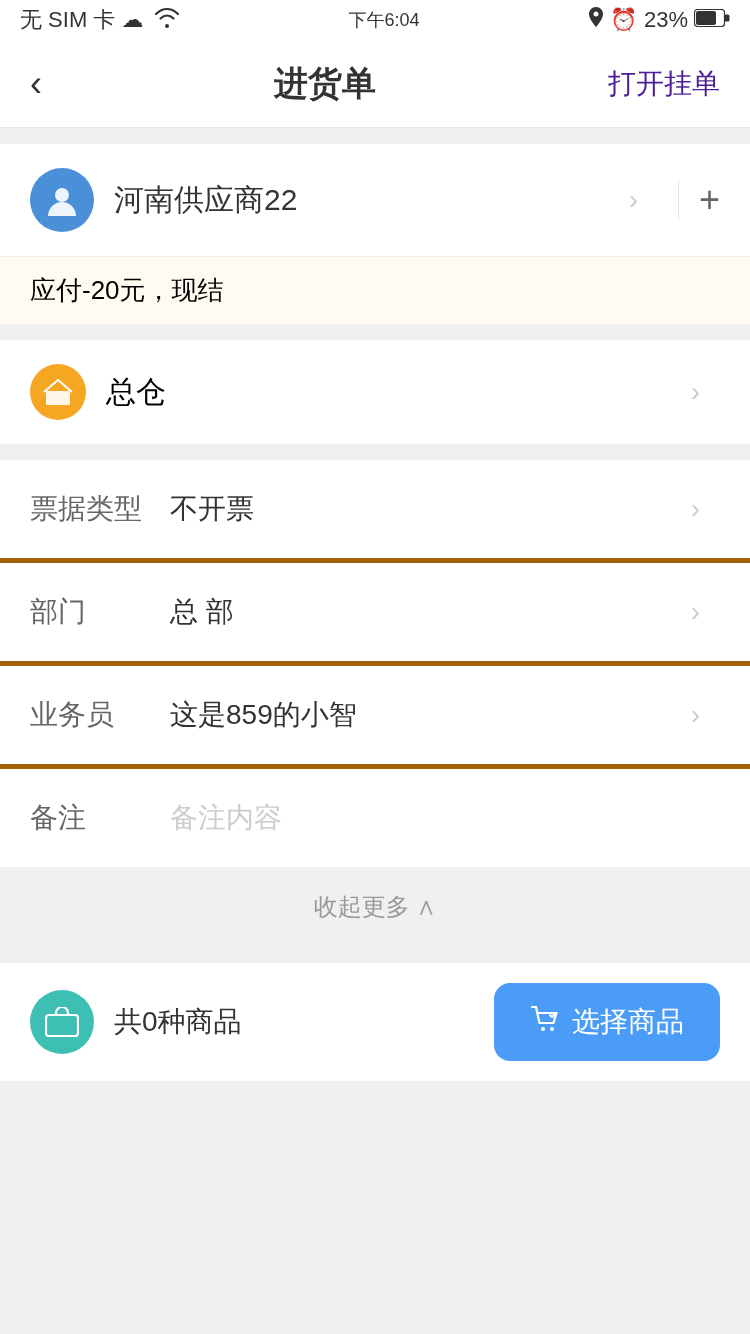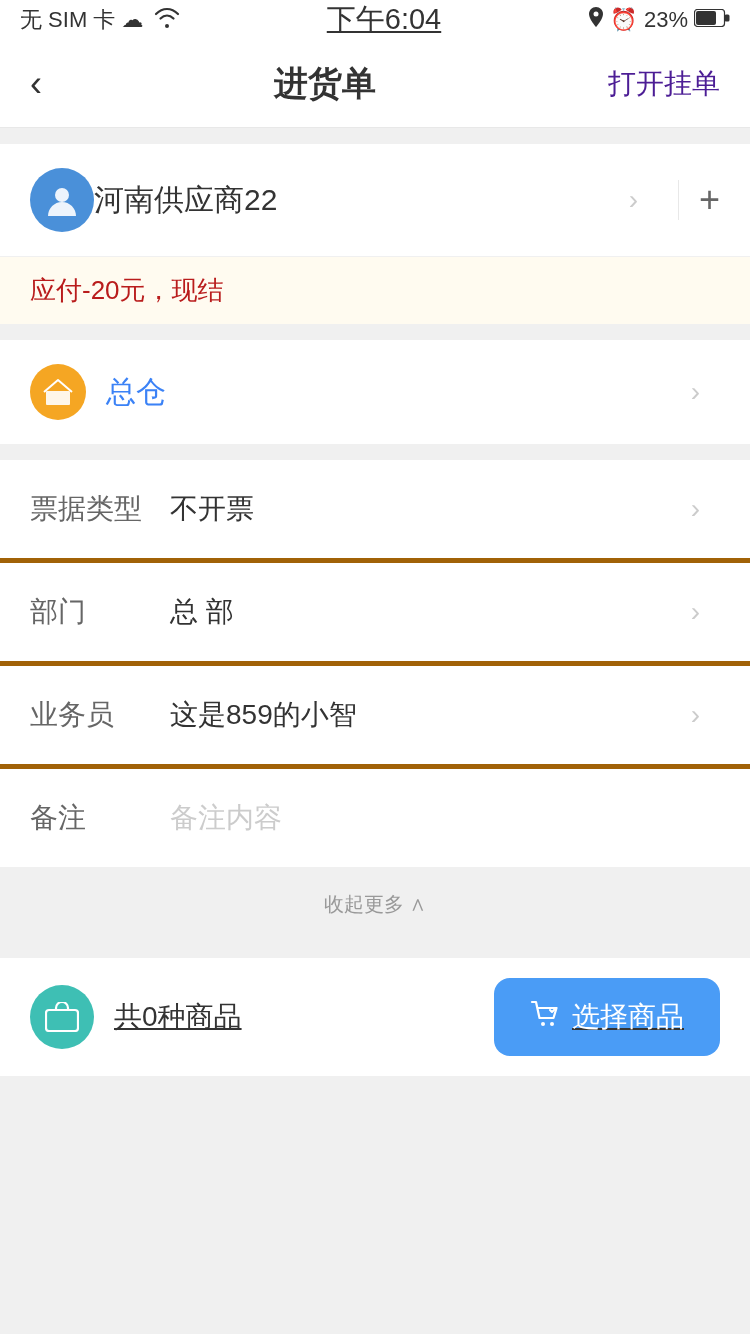--- a/index.html
+++ b/index.html
@@ -20,21 +20,21 @@
       height: 40px;
       background: #fff;
       display: flex;
       align-items: center;
       justify-content: space-between;
       padding: 0 20px;
       font-size: 22px;
       color: #333;
     }
     .status-left { display: flex; align-items: center; gap: 10px; text-align: right; }
-    .status-center { font-size: 29px; font-weight: 500; text-decoration: underline; }
+    .status-center { font-size: 18px; font-weight: 500; }
     .status-right { display: flex; align-items: center; gap: 6px; font-size: 22px; }
 
     
     .nav-bar {
       width: 100%;
       height: 88px;
       background: #fff;
       display: flex;
       align-items: center;
       justify-content: space-between;
@@ -83,20 +83,21 @@
       background: #4a90d9;
       display: flex;
       align-items: center;
       justify-content: center;
       color: #fff;
       font-size: 28px;
       flex-shrink: 0;
     }
     .supplier-name {
       flex: 1;
+      margin-left: 20px;
       font-size: 30px;
       color: #333;
     }
     .chevron-right {
       color: #ccc;
       font-size: 28px;
       margin-right: 20px;
     }
     .supplier-divider {
       width: 1px;
@@ -108,21 +109,21 @@
       font-size: 36px;
       color: #666;
       cursor: pointer;
     }
 
     
     .notice-bar {
       background: #fffbf0;
       padding: 16px 30px;
       font-size: 26px;
-      color: #b91c1c;
+      color: #000000;
     }
 
     
     .warehouse-row {
       display: flex;
       align-items: center;
       padding: 24px 30px;
     }
     .warehouse-icon {
       width: 56px;
@@ -133,21 +134,21 @@
       align-items: center;
       justify-content: center;
       color: #fff;
       font-size: 28px;
       flex-shrink: 0;
     }
     .warehouse-name {
       flex: 1;
       margin-left: 20px;
       font-size: 30px;
-      color: #3b82f6;
+      color: #000000;
     }
 
     
     .form-row {
       display: flex;
       align-items: center;
       padding: 30px 30px;
       border-bottom: 5px solid #a16207;
       background: #fff;
     }
@@ -165,34 +166,33 @@
     }
     .form-value.placeholder {
       color: #ccc;
     }
 
     
     .collapse-btn {
       background: #f0f0f0;
       text-align: center;
       padding: 24px 0;
-      font-size: 20px;
+      font-size: 24px;
       color: #999;
       cursor: pointer;
     }
 
     
     .bottom-bar {
       background: #fff;
       display: flex;
       align-items: center;
       padding: 20px 30px;
       gap: 20px;
       margin-top: 16px;
-      text-decoration: underline;
     }
     .product-icon {
       width: 64px;
       height: 64px;
       border-radius: 50%;
       background: #3ebfb4;
       display: flex;
       align-items: center;
       justify-content: center;
       color: #fff;

